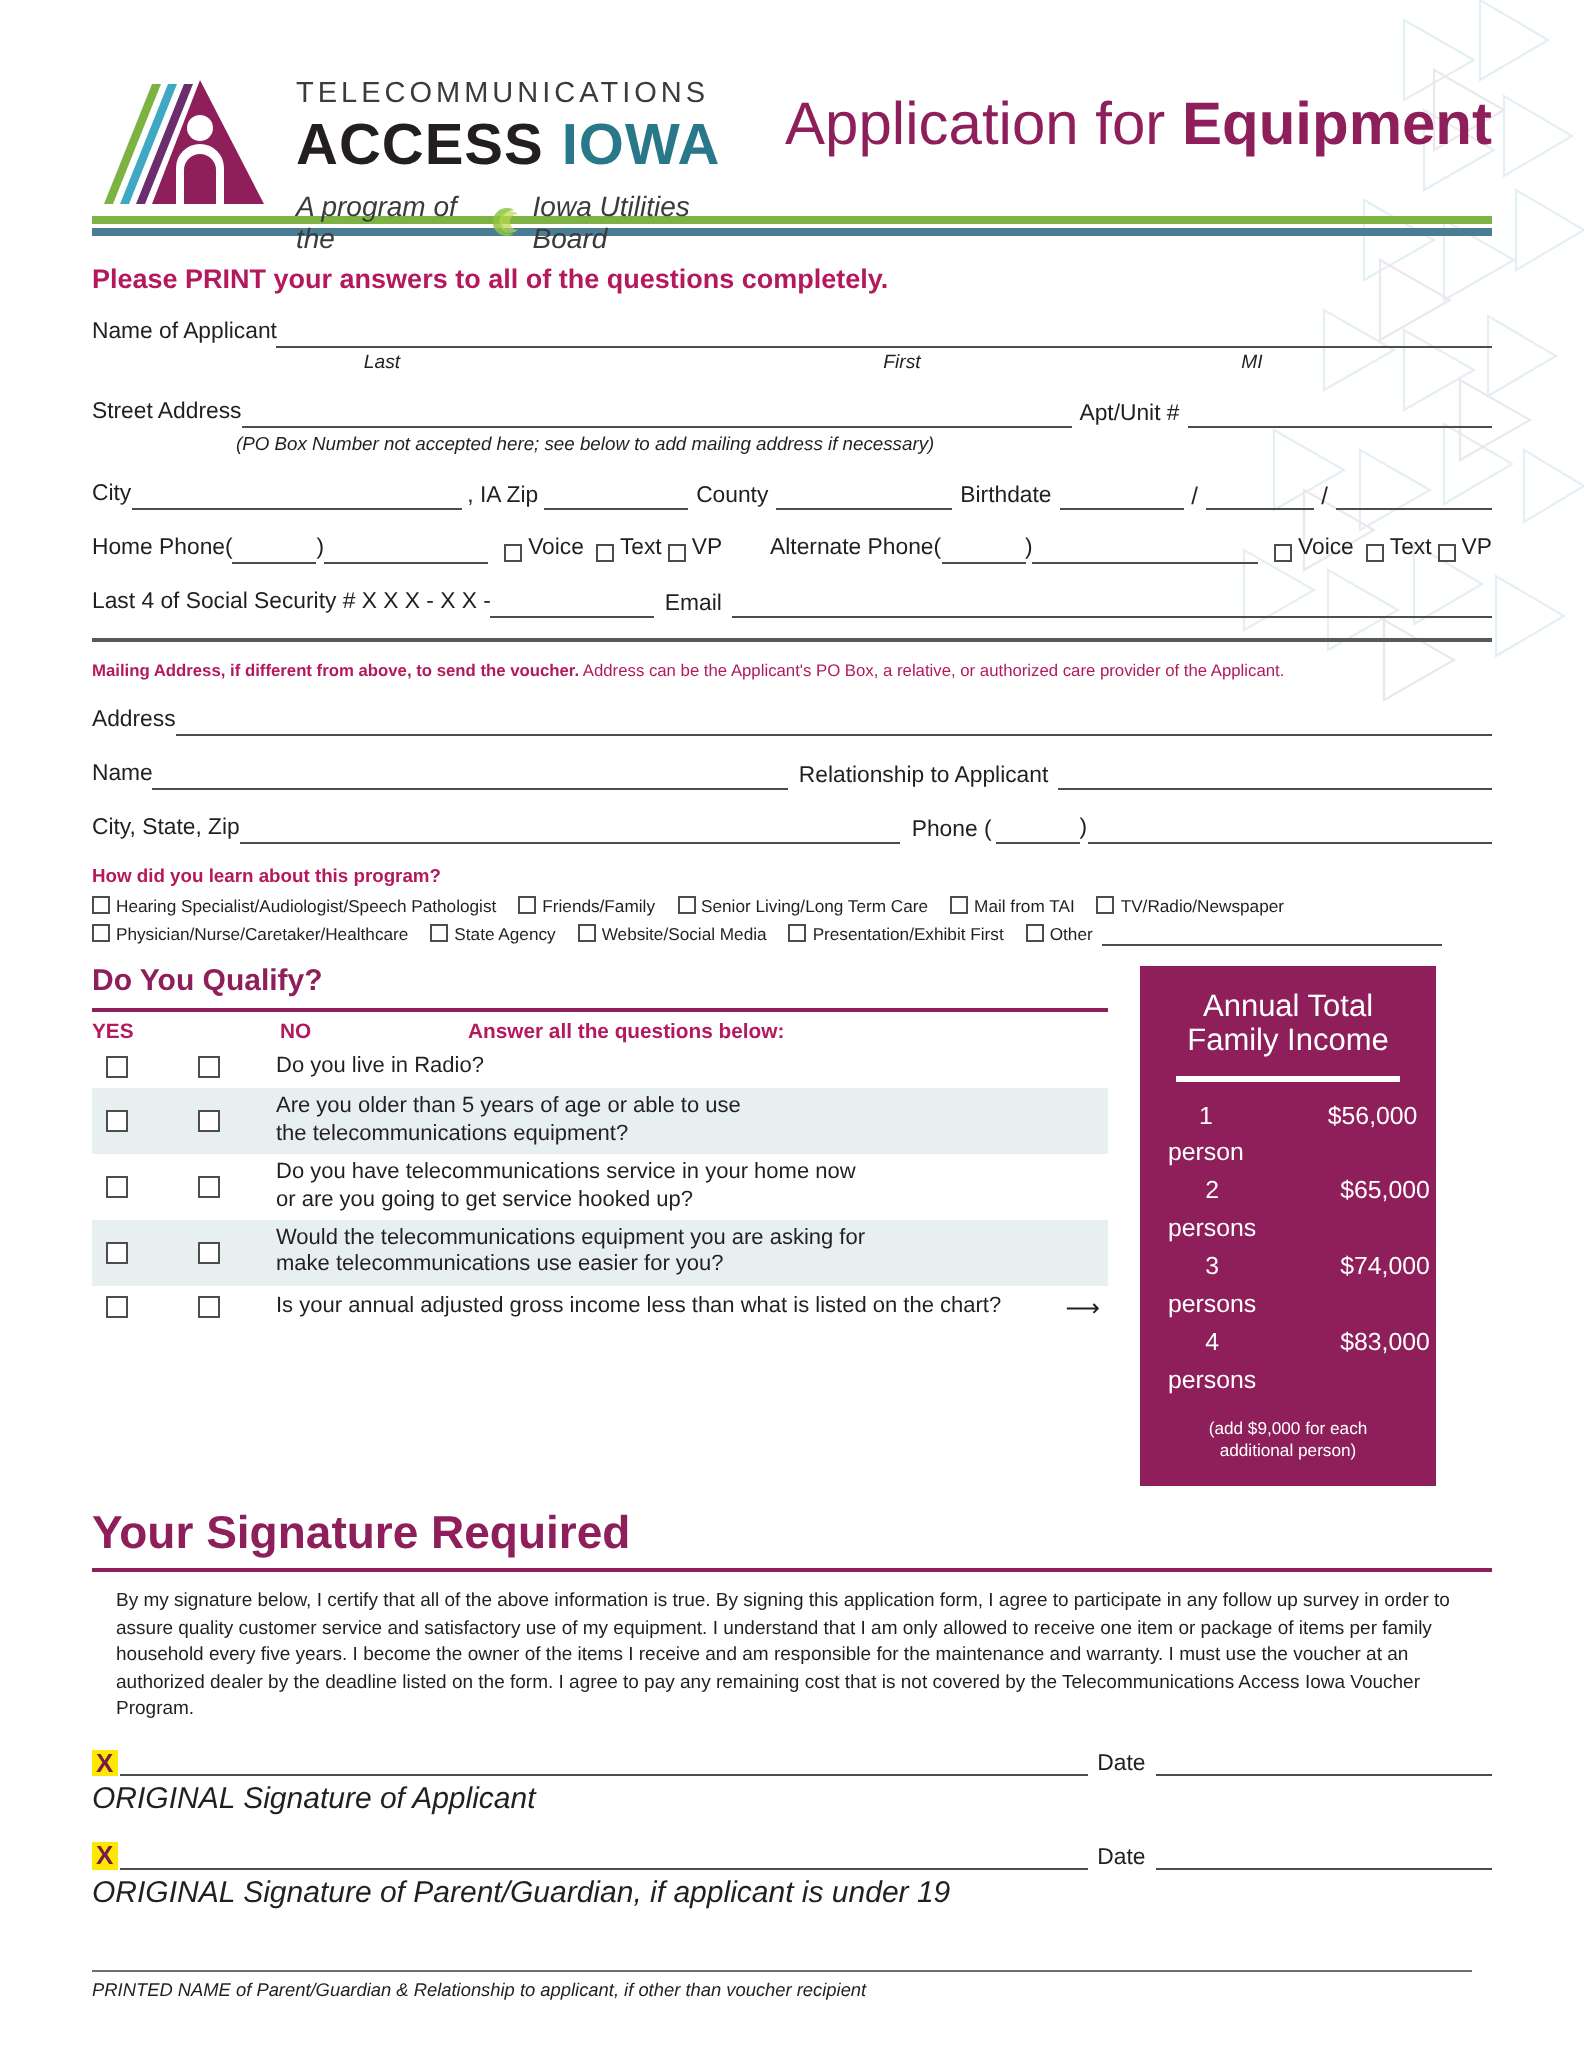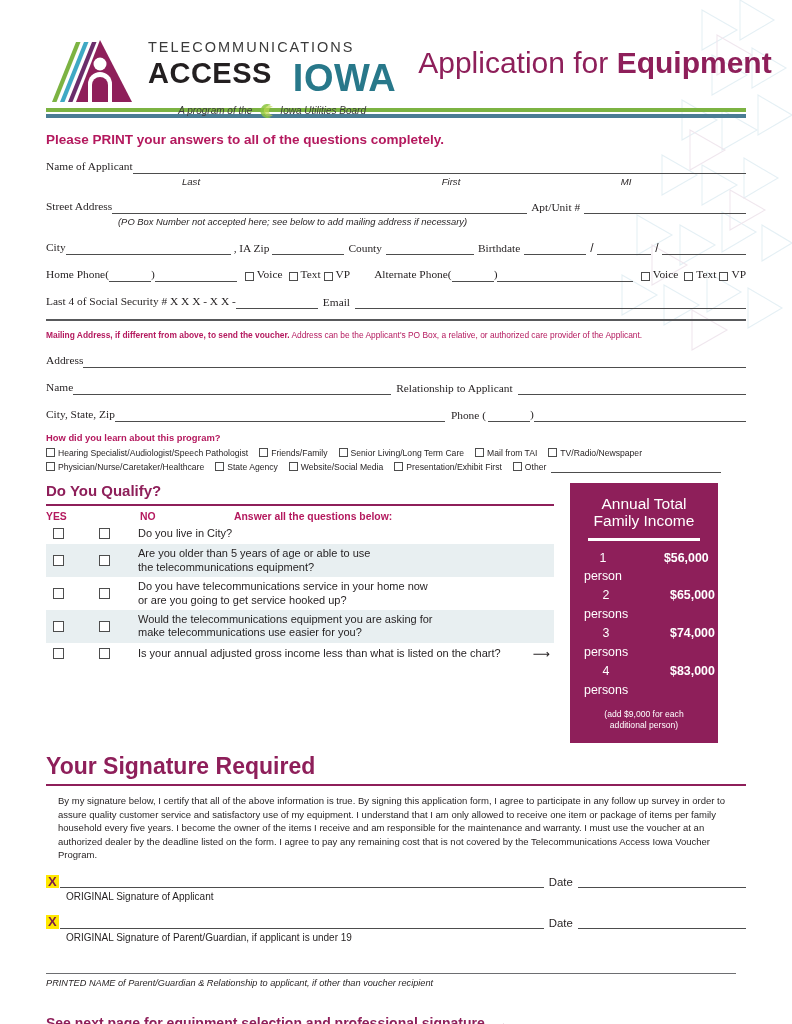--- a/index.html
+++ b/index.html
@@ -24,27 +24,27 @@
   
   .header { display:flex; align-items:flex-start; padding-top:34px; height:104px; }
   .logo-block { display:flex; align-items:flex-start; }
   .logo-mark { width:86px; height:72px; flex:none; }
   .logo-words { margin-left:16px; padding-top:6px; }
   .tele {
     font-size:14.5px; letter-spacing:2.0px; color:#3b3b3b; font-weight:400;
     line-height:1;
   }
   .access-line {
-    display:flex; align-items:flex-start; margin-top:4px;gap:12px;
+    display:flex; align-items:flex-end; margin-top:4px;
   }
   .access { font-size:29px; font-weight:bold; letter-spacing:.5px; color:#231f20; line-height:1; }
-  .iowa { font-size:38px; font-weight:bold; letter-spacing:.5px; color:#28788a; line-height:1; margin-left:9px; }
+  .iowa { font-size:29px; font-weight:bold; letter-spacing:.5px; color:#28788a; line-height:1; margin-left:9px; }
   .program-of {
     margin-top:7px; display:flex; align-items:center; justify-content:center;
-    font-size:10px; font-style:italic; color:#3b3b3b;
+    font-size:14px; font-style:italic; color:#3b3b3b;
   }
   .swirl { width:22px; height:14px; margin:0 3px; flex:none; }
   .title-main {
     margin-left:22px; padding-top:14px;
     font-size:30px; color:#8e1f5a; line-height:1; white-space:nowrap;
   }
   .title-main .bold { font-weight:bold; }
 
   .rule-green { height:4px; background:#7cb342; margin-top:4px; }
   .rule-teal  { height:4px; background:#4a7c93; margin-top:2px; }
@@ -52,21 +52,21 @@
   
   .sect-head-pink {
     color:#b4195e; font-weight:bold; font-size:13.5px; margin-top:14px;
   }
   .tiny-pink { color:#b4195e; font-size:8.4px; margin-top:9px; line-height:1.3; }
   .tiny-pink b { font-weight:bold; }
   .pink-q { color:#b4195e; font-weight:bold; font-size:9.4px; margin-top:10px; }
 
   
   .frow { display:flex; align-items:flex-end; margin-top:14px; font-size:11.4px; white-space:nowrap; }
-  .frow .lbl { line-height:1.05; padding-bottom:1px;font-family:Liberation Serif, serif; }
+  .frow .lbl { line-height:1.05; padding-bottom:1px; }
   .line { border-bottom:1.1px solid #4d4d4d; height:11px; flex:none; }
   .line.grow { flex:1 1 auto; }
   .cap-row { display:flex; font-size:9.6px; font-style:italic; margin-top:2px; }
   .cap { text-align:center; }
   .note-it { font-size:9.4px; font-style:italic; margin-top:2px; padding-left:72px; }
 
   .cb {
     display:inline-block; width:9px; height:9px;
     border:1.1px solid #4d4d4d; background:#fff; flex:none;
     margin:0 3px 1px 0; vertical-align:-1px;
@@ -96,34 +96,34 @@
   .arrow-r { font-size:12px; padding:0 4px 0 2px; }
 
   
   .income {
     width:148px; margin-left:16px; background:#8e1f5a; color:#fff;
     padding:12px 10px 12px 10px; flex:none; text-align:center;
   }
   .income-title { font-size:15.5px; line-height:1.12; }
   .income-rule { height:3px; background:#fff; margin:8px 8px 8px 8px; }
   .irow { display:flex; justify-content:space-between; font-size:12.4px; padding:0 4px; line-height:1.52; }
-  .irow .amt { font-weight:bold;margin-left:42px; }
+  .irow .amt { font-weight:normal;margin-left:42px; }
   .income-note { font-size:8.6px; margin-top:10px; line-height:1.25; }
 
   
   .sig-head { color:#8e1f5a; font-weight:bold; font-size:23px; margin-top:12px; line-height:1; }
   .sig-rule { height:2.4px; background:#8e1f5a; margin-top:6px; }
   .legal { font-size:9.5px; line-height:1.42; margin-top:8px; text-align:left;margin-left:12px; }
 
   .sigline { display:flex; align-items:flex-end; margin-top:13px; font-size:11.4px; }
   .xmark {
     background:#ffe800; color:#7a1b48; font-weight:bold; font-size:13px;
     padding:0 2px; line-height:1.05; margin-right:1px;
   }
-  .sig-cap { font-size:10px; margin-top:3px;margin-left:20px; }
+  .sig-cap { font-size:15px; font-style:italic; margin-top:3px; }
   .printed-line { border-bottom:1.3px solid #6d6e71; width:690px; margin-top:30px; height:1px; }
   .printed-cap { font-size:9.2px; font-style:italic; margin-top:4px; }
   .footer-note { color:#8e1f5a; font-weight:bold; font-size:14px; margin-top:26px; }
   .footer-note .arrow { font-size:15px; padding-left:5px; }
 </style>
 </head>
 <body>
 
 <svg class="watermark" viewBox="0 0 230 420">
   <g fill="none" stroke="#cfe3ec" stroke-width="1.1">
@@ -344,21 +344,21 @@
         <span>Answer all the questions below:</span>
       </div>
 
       <div class="qrow">
         <span class="qbox">
             <span class="cb"></span>
           </span>
         <span class="qbox">
             <span class="cb"></span>
           </span>
-        <span class="qtext"><span>Do you live in City?</span></span>
+        <span class="qtext"><span>Do you live in Radio?</span></span>
       </div>
 
       <div class="qrow alt">
         <span class="qbox">
             <span class="cb"></span>
           </span>
         <span class="qbox">
             <span class="cb"></span>
           </span>
         <span class="qtext">

